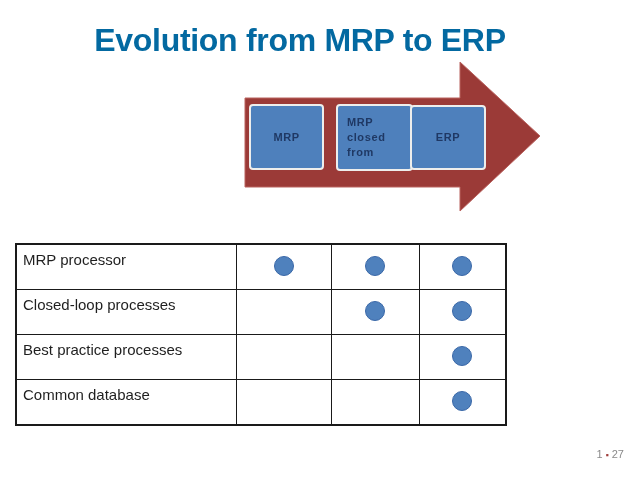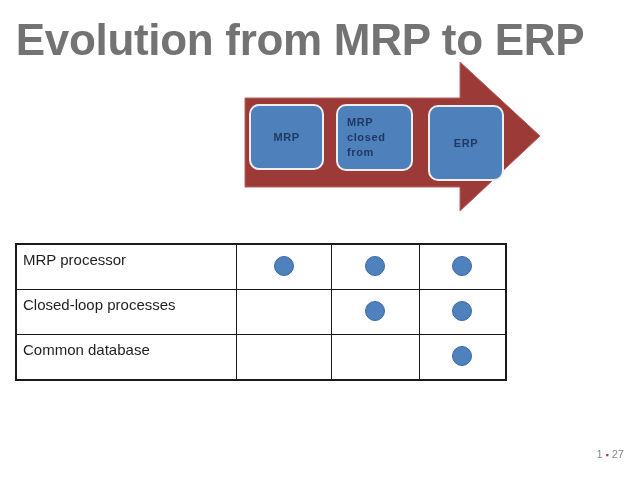--- a/index.html
+++ b/index.html
@@ -4,44 +4,44 @@
 <style>
   html,body { margin:0; padding:0; background:#ffffff; }
   .slide {
     position:relative; width:638px; height:479px;
     background:var(--slide-bg,#ffffff);
     font-family:"Liberation Sans", sans-serif;
     overflow:hidden;
   }
   .title {
     position:absolute; left:0; top:21px; width:600px; margin:0;
-    text-align:center; font-size:44px; line-height:38px; font-weight:700;
-    color:#737373; letter-spacing:-0.3px;
+    text-align:center; font-size:32px; line-height:38px; font-weight:700;
+    color:#0369a1; letter-spacing:-0.3px;
   }
   .arrow-svg { position:absolute; left:0; top:0; width:638px; height:479px; pointer-events:none; }
   .arrow-svg polygon {
     fill:var(--arrow-fill,#9b3a37);
     stroke:var(--arrow-edge,#b9625e);
     stroke-width:1; stroke-linejoin:round;
   }
   .arrow-box {
     position:absolute; box-sizing:border-box;
     background:var(--box-fill,#4e80bc);
     border:2px solid var(--box-border,#eeeeec);
-    border-radius:10px;
+    border-radius:4px;
     color:var(--box-text,#1f3864);
     font-weight:700; font-size:11px; letter-spacing:0.6px;
     display:flex; flex-direction:column; justify-content:center;
   }
   .align-center { align-items:center; text-align:center; }
   .align-left { align-items:flex-start; text-align:left; padding-left:9px; }
   .box-line { line-height:15px; }
   .box1 { left:249px; top:104px; width:75px; height:66px; }
   .box2 { left:336px; top:104px; width:77px; height:67px; }
-  .box3 { left:428px; top:105px; width:76px; height:76px; }
+  .box3 { left:410px; top:105px; width:76px; height:65px; }
   .features {
     position:absolute; left:15px; top:243px;
     border-collapse:collapse; table-layout:fixed;
     border:2px solid var(--tbl-border,#1a1a1a);
   }
   .features td {
     border:1px solid var(--tbl-border,#1a1a1a);
     height:28px; overflow:hidden;
   }
   .label-cell {
@@ -98,20 +98,26 @@
           <td class="dot-cell"><span class="dot"></span></td>
           <td class="dot-cell"><span class="dot"></span></td>
         </tr>
         <tr>
           <td class="label-cell">Closed-loop processes</td>
           <td class="dot-cell"></td>
           <td class="dot-cell"><span class="dot"></span></td>
           <td class="dot-cell"><span class="dot"></span></td>
         </tr>
         <tr>
+          <td class="label-cell">Best practice processes</td>
+          <td class="dot-cell"></td>
+          <td class="dot-cell"></td>
+          <td class="dot-cell"><span class="dot"></span></td>
+        </tr>
+        <tr>
           <td class="label-cell">Common database</td>
           <td class="dot-cell"></td>
           <td class="dot-cell"></td>
           <td class="dot-cell"><span class="dot"></span></td>
         </tr>
       </tbody>
   </table>
 
   <div class="footer">
     <span>1</span><span class="sep">▪</span><span>27</span>

